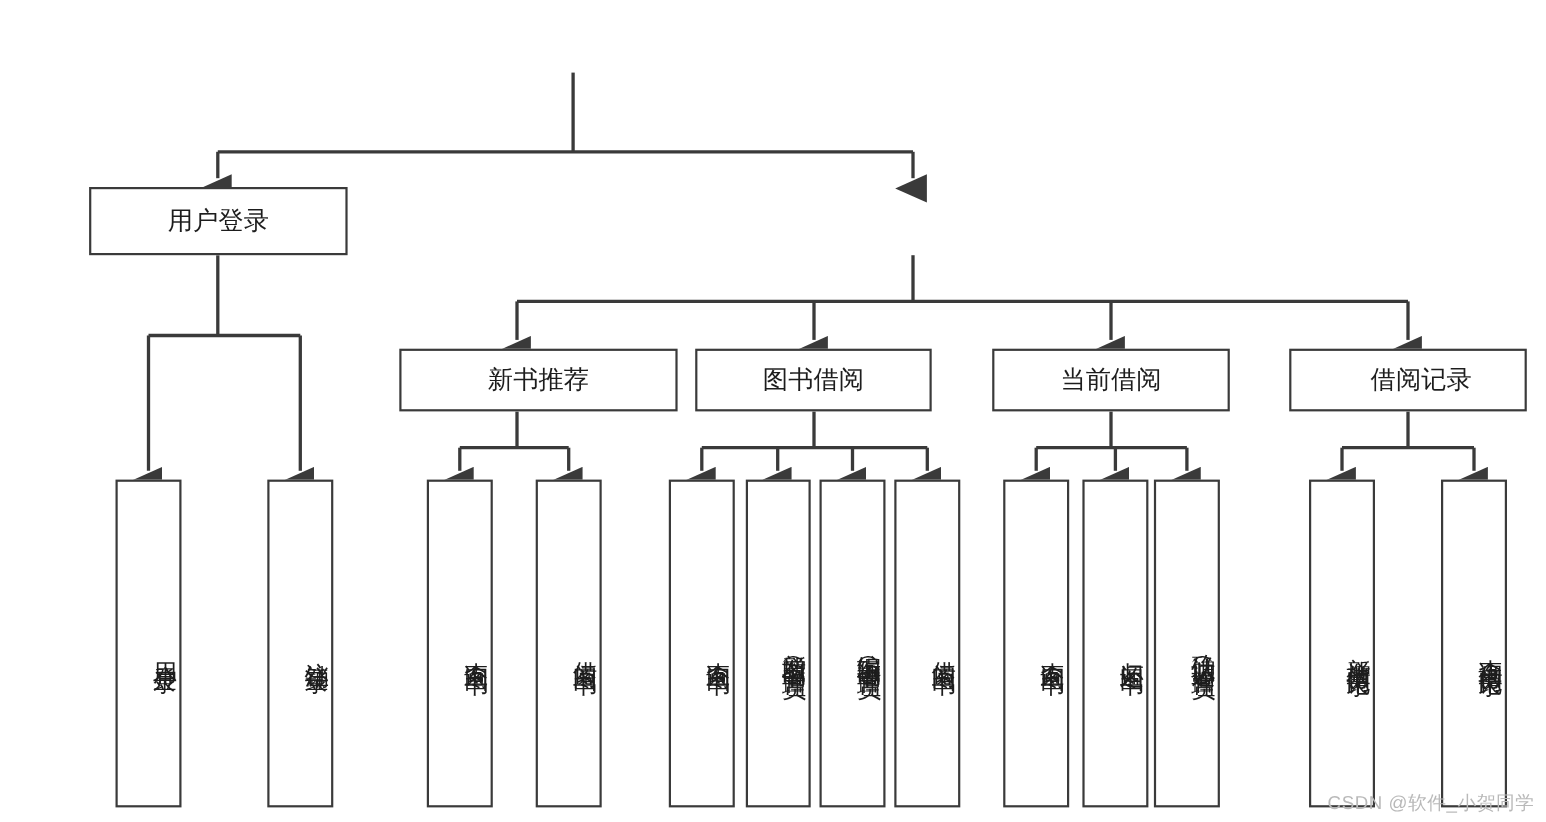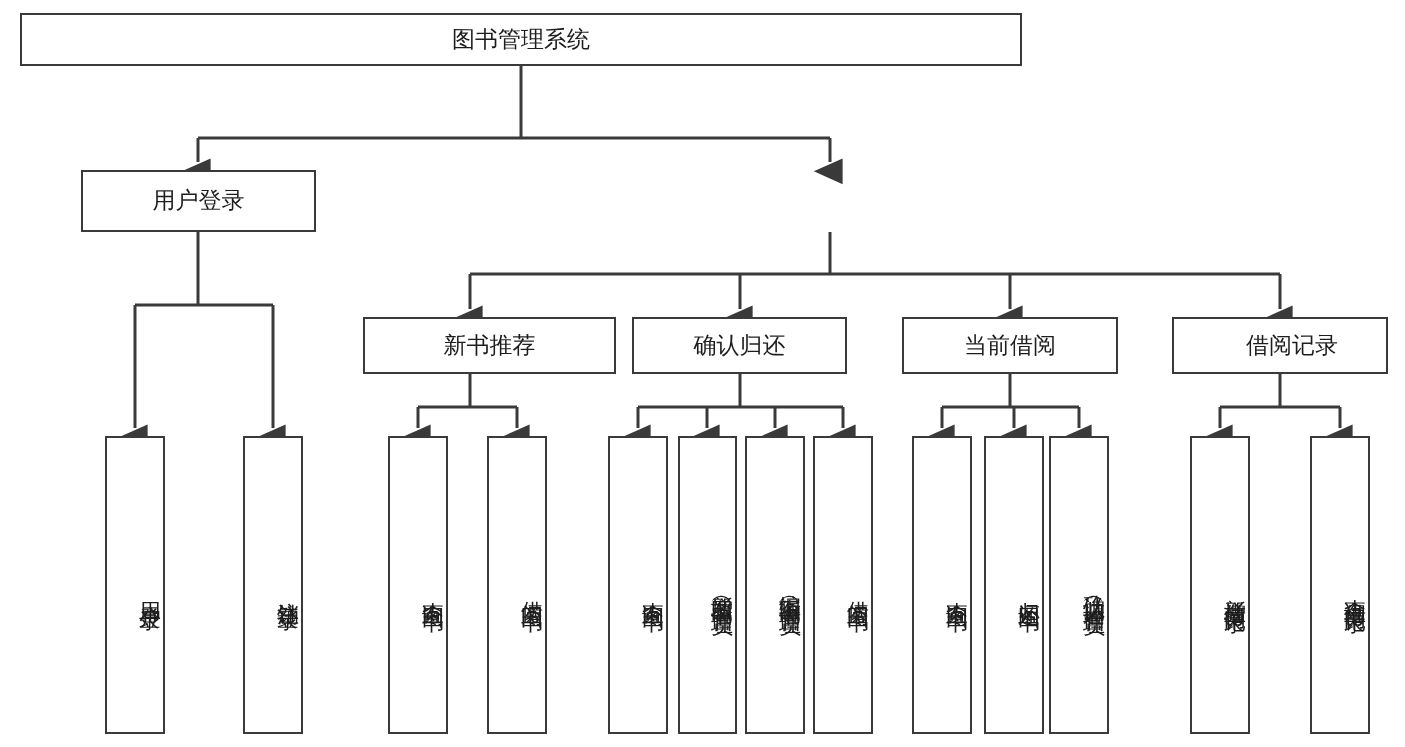--- a/index.html
+++ b/index.html
@@ -120,33 +120,30 @@
       <path d="M1079,407 L1079,428" marker-end="url(#arrow)"></path>
 
       <path d="M1280,374 L1280,407"></path>
       <path d="M1220,407 L1340,407"></path>
       <path d="M1220,407 L1220,428" marker-end="url(#arrow)"></path>
       <path d="M1340,407 L1340,428" marker-end="url(#arrow)"></path>
 
     </g>
   </svg>
 
-  <div class="node root" style="left:20px; top:13px; width:1002px; height:53px;">
-    <span class="lbl">图书管理系统</span>
-  </div>
 
   <div class="node h" style="left:81px; top:170px; width:235px; height:62px;">
     <span class="lbl">用户登录</span>
   </div>
 
   <div class="node h" style="left:363px; top:317px; width:253px; height:57px;">
     <span class="lbl">新书推荐</span>
   </div>
   <div class="node h" style="left:632px; top:317px; width:215px; height:57px;">
-    <span class="lbl">确认归还</span>
+    <span class="lbl">图书借阅</span>
   </div>
   <div class="node h" style="left:902px; top:317px; width:216px; height:57px;">
     <span class="lbl">当前借阅</span>
   </div>
   <div class="node h" style="left:1172px; top:317px; width:216px; height:57px;padding-left:24px;">
     <span class="lbl">借阅记录</span>
   </div>
 
   <div class="node v" style="left:105px; top:436px; width:60px; height:298px;">
     <span class="lbl">用户登录</span>
@@ -181,14 +178,15 @@
   <div class="node v" style="left:1049px; top:436px; width:60px; height:298px;">
     <span class="lbl">确认归还（管理员）</span>
   </div>
   <div class="node v" style="left:1190px; top:436px; width:60px; height:298px;">
     <span class="lbl">新增借阅记录</span>
   </div>
   <div class="node v" style="left:1310px; top:436px; width:60px; height:298px;">
     <span class="lbl">查询借阅记录</span>
   </div>
 
+  <div class="watermark">CSDN @软件_小贺同学</div>
 
 </div>
 
 </body></html>

